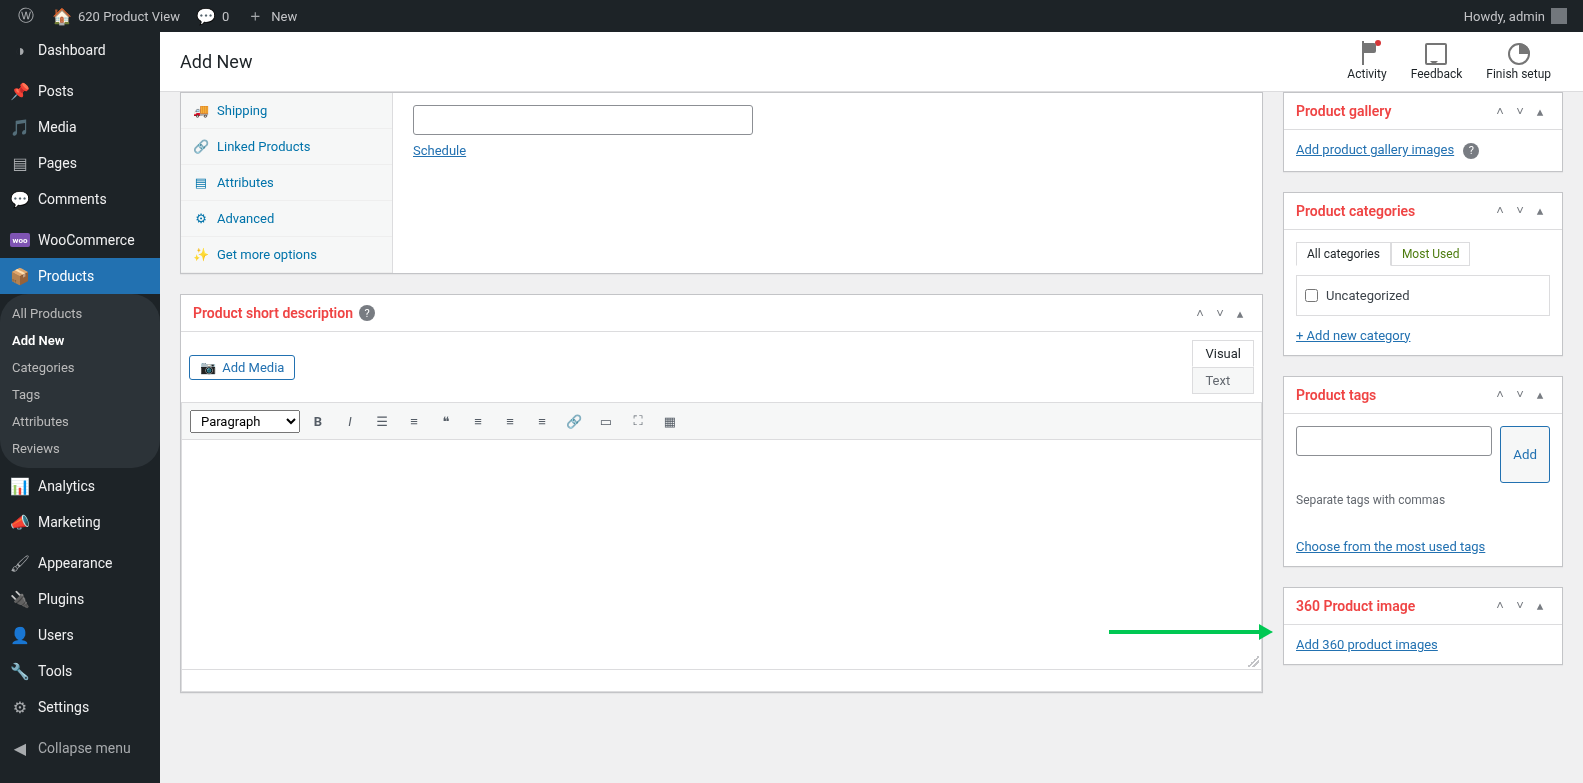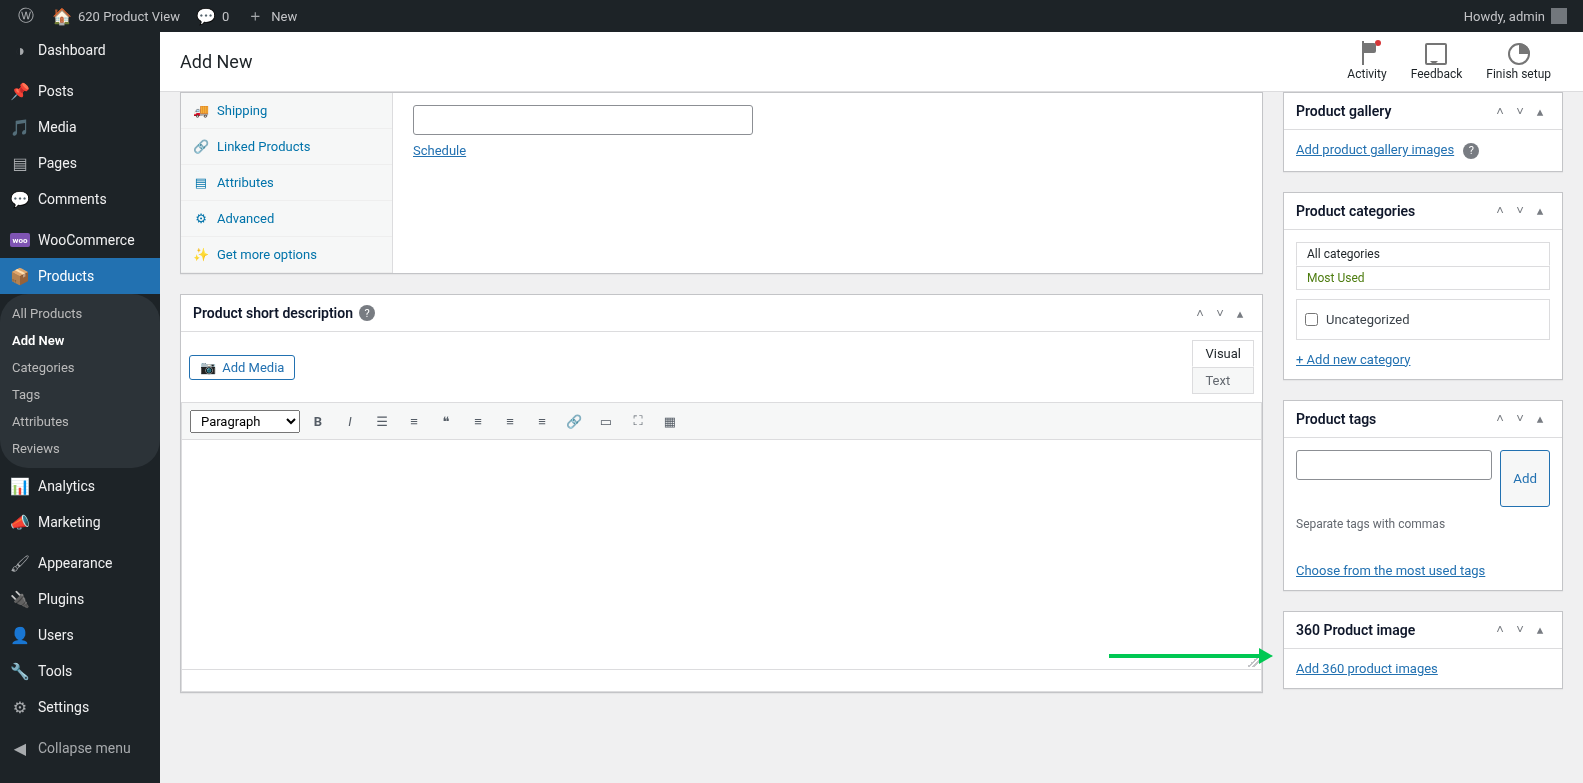--- a/index.html
+++ b/index.html
@@ -45,21 +45,21 @@
 .hico.flag{border:0;}
 
 
 .main { display:flex; padding:0 20px 20px; gap:20px; align-items:flex-start; }
 .col-main { flex:1; min-width:0; }
 .col-side { width:280px; flex-shrink:0; }
 
 
 .postbox { background:#fff; border:1px solid #c3c4c7; box-shadow:0 1px 1px rgba(0,0,0,.04); margin-bottom:20px; }
 .postbox-header { display:flex; align-items:center; padding:8px 12px; border-bottom:1px solid #dcdcde; }
-.postbox-header h2 { font-size:14px; font-weight:600; color:#0f172a; }
+.postbox-header h2 { font-size:14px; font-weight:600; color:#ef4444; }
 .postbox-header .spacer { flex:1; }
 .postbox-header .handle { width:20px; height:20px; display:inline-flex; align-items:center; justify-content:center; cursor:pointer; color:#787c82; }
 .postbox .inside { padding:12px; }
 
 
 .product-data { display:flex; }
 .pd-tabs { width:212px; background:#f6f7f7; border-right:1px solid #dcdcde; }
 .pd-tabs .tab { display:flex; align-items:center; gap:8px; padding:10px 12px; border-bottom:1px solid #eee; color:#0073aa; cursor:pointer; font-size:13px; }
 .pd-tabs .tab .ticn { width:16px; text-align:center; }
 .pd-panel { flex:1; padding:12px 20px 30px; }
@@ -75,21 +75,21 @@
 .ed-toolbar { display:flex; align-items:center; gap:4px; padding:4px 8px; background:#f6f7f7; border:1px solid #dcdcde; border-top:none; }
 .ed-toolbar select { font-size:13px; padding:2px 6px; width:110px; }
 .tb-btn { width:28px; height:28px; display:inline-flex; align-items:center; justify-content:center; cursor:pointer; color:#555d66; border-radius:2px; }
 .ed-body { min-height:230px; border:1px solid #dcdcde; border-top:none; background:#fff; position:relative; }
 .ed-body::after { content:""; position:absolute; right:2px; bottom:2px; width:12px; height:12px; background:linear-gradient(135deg,transparent 50%,#c3c4c7 50%,#c3c4c7 60%,transparent 60%,transparent 70%,#c3c4c7 70%,#c3c4c7 80%,transparent 80%); }
 .ed-status { height:22px; border:1px solid #dcdcde; border-top:none; background:#fff; }
 
 
 .wlink { color:#2271b1; text-decoration:underline; cursor:pointer; }
 .help-circle { display:inline-flex; width:16px; height:16px; border-radius:50%; background:#787c82; color:#fff; align-items:center; justify-content:center; font-size:11px; margin-left:6px; }
-.cat-tabs { display:flex; gap:0; margin-bottom:10px;flex-direction:column; }
+.cat-tabs { display:flex; gap:0; margin-bottom:10px; }
 .cat-tab { border:1px solid #dcdcde; padding:4px 10px; font-size:12px; cursor:pointer; color:#4d7c0f; background:#fff; }
 .cat-tab.active { background:#fff; border-bottom-color:#fff; color:#1d2327; position:relative; z-index:1; }
 .cat-list { border:1px solid #dcdcde; padding:8px; max-height:200px; overflow:auto; margin-top:-1px; }
 .cat-list label { display:flex; gap:8px; align-items:center; padding:4px 0; }
 .tag-row { display:flex; gap:8px; }
 .tag-row input { flex:1; border:1px solid #8c8f94; border-radius:3px; padding:4px 8px; height:30px; }
 .btn { border:1px solid #2271b1; color:#2271b1; background:#f6f7f7; border-radius:3px; padding:20px 12px; cursor:pointer; }
 .help-txt { color:#646970; font-size:12px; margin-top:10px; }
 
 

